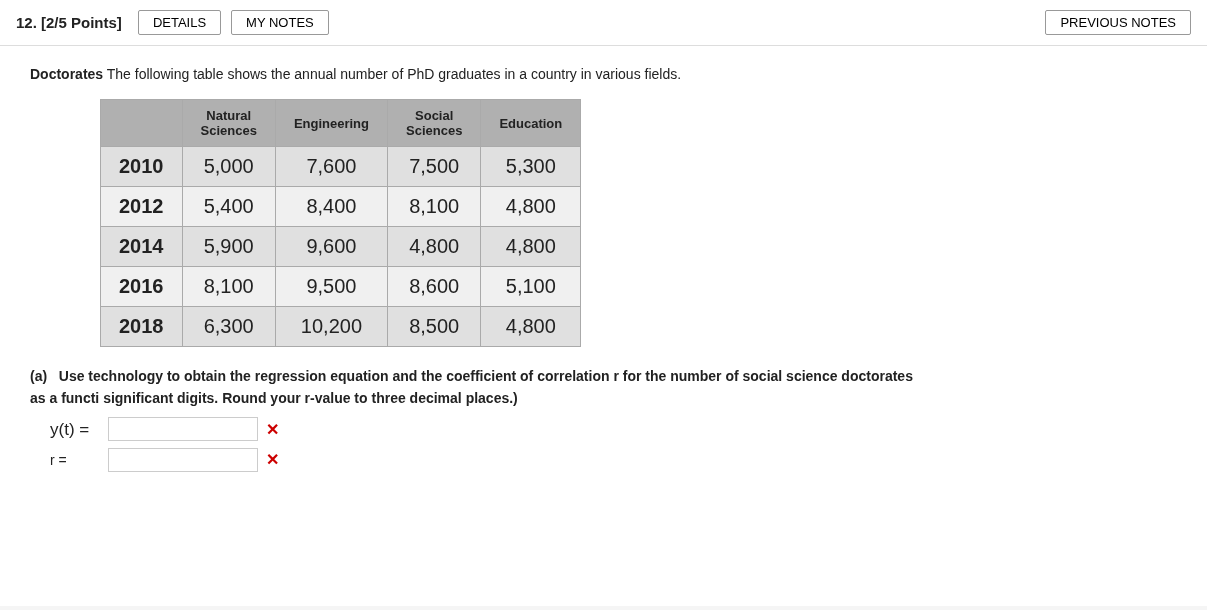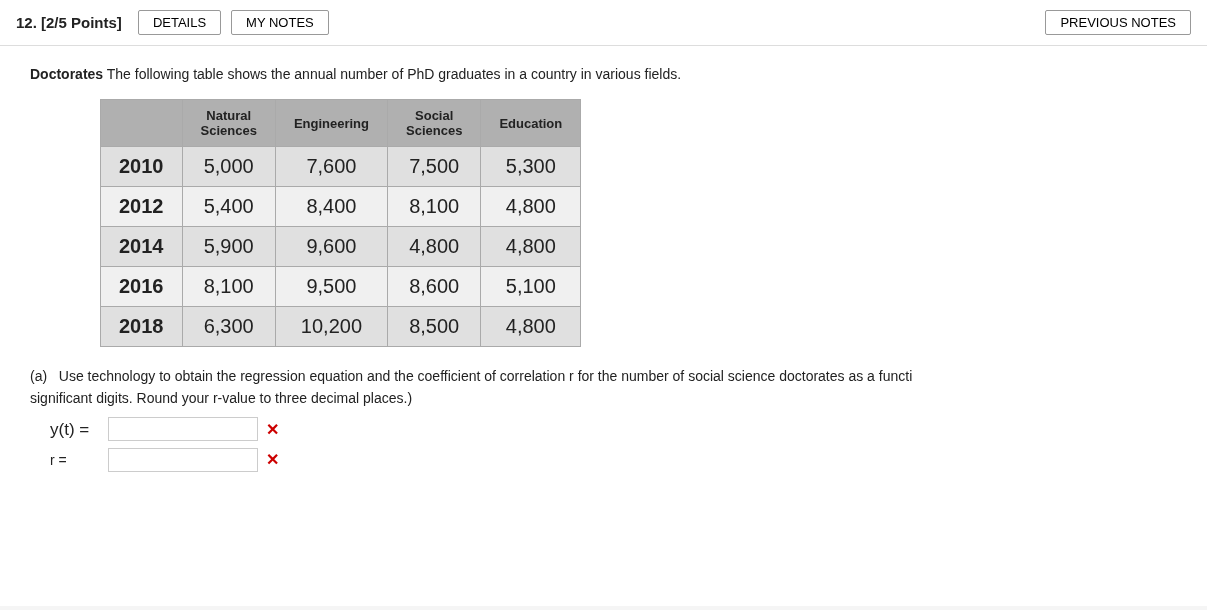--- a/index.html
+++ b/index.html
@@ -80,20 +80,21 @@
       font-weight: bold;
       background: #b8b8b8;
     }
     .part-a {
       margin-top: 8px;
       font-size: 14px;
       line-height: 1.6;
       max-width: 900px;
     }
     .part-a p {
+      font-weight: bold;
     }
     .input-row {
       display: flex;
       align-items: center;
       gap: 8px;
       margin: 6px 0 4px 20px;
     }
     .input-label {
       font-size: 17px;
       min-width: 50px;

